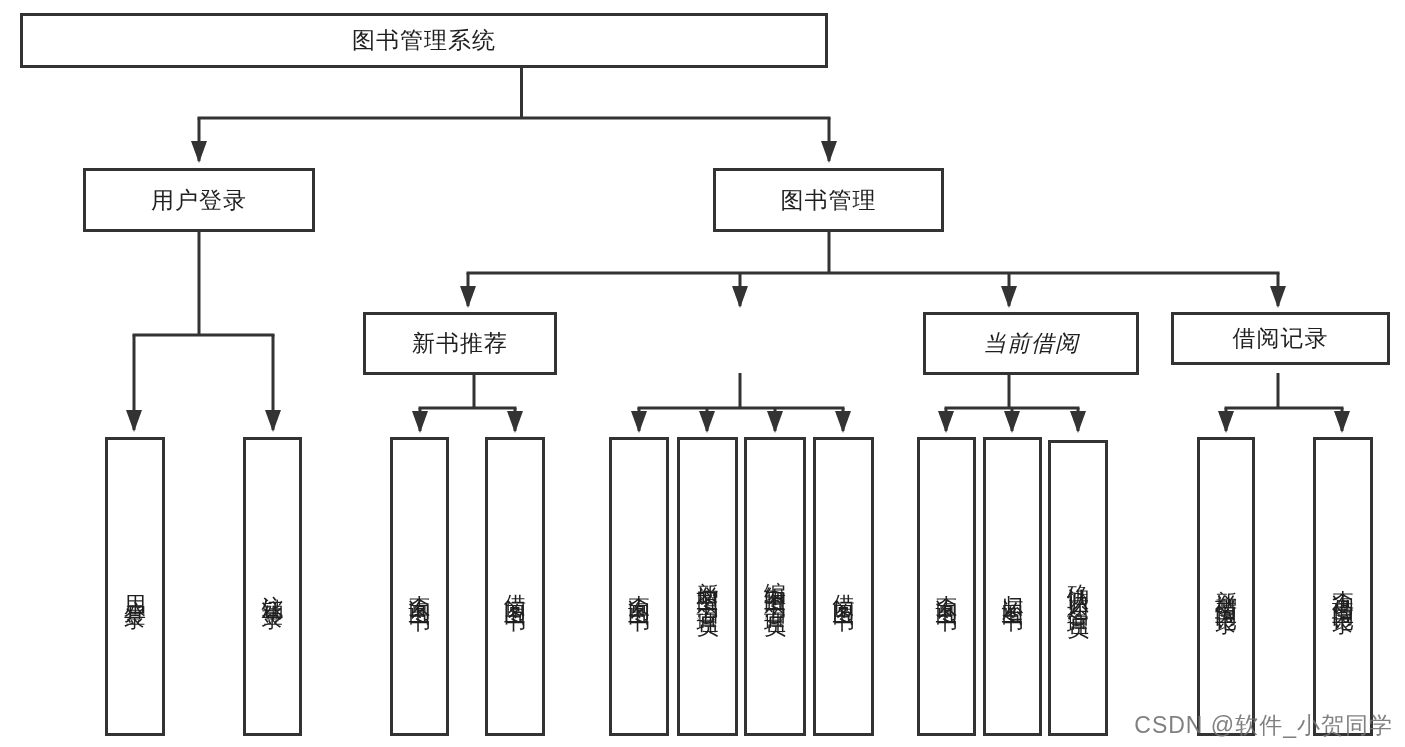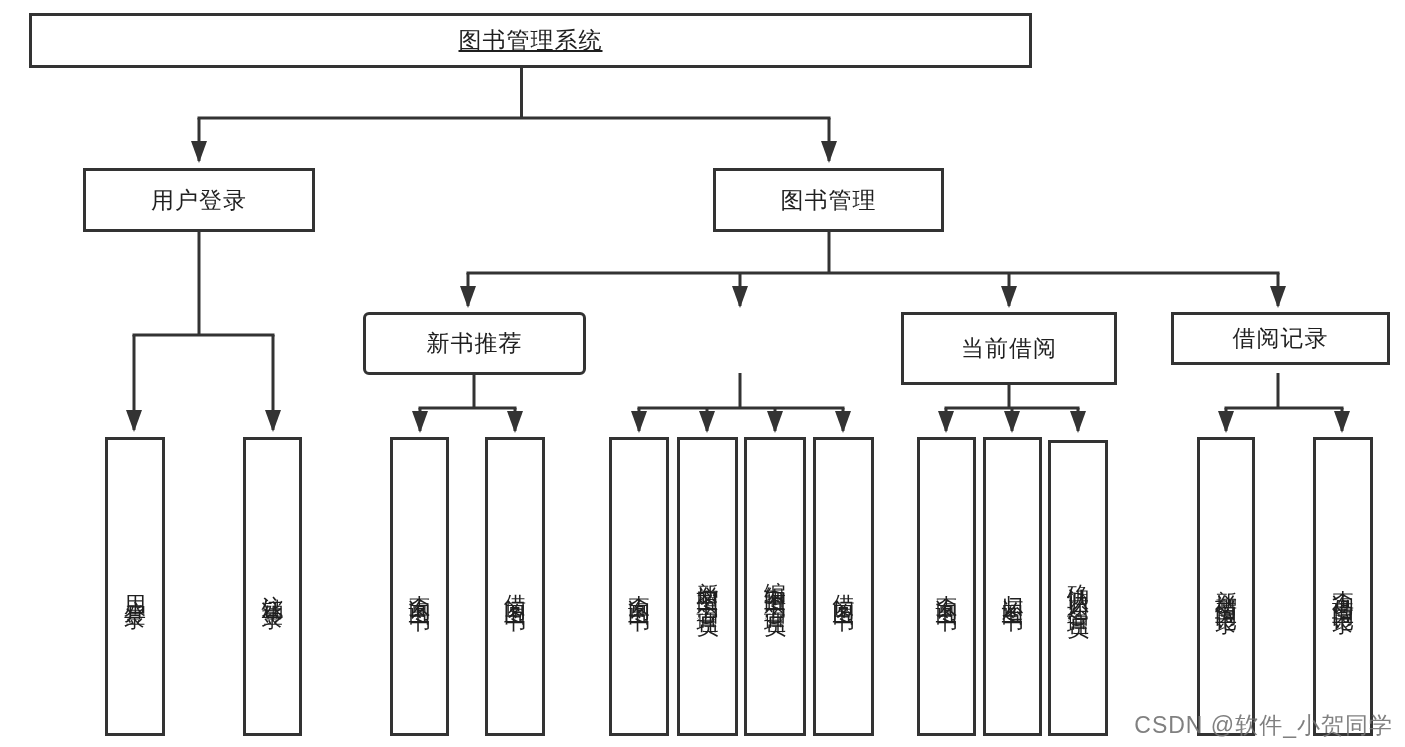--- a/index.html
+++ b/index.html
@@ -62,27 +62,27 @@
       <path d="M1012 408 V431" marker-end="url(#arr)"></path>
       <path d="M1078 408 V431" marker-end="url(#arr)"></path>
 
       <path d="M1278 373 V408"></path>
       <path d="M1224.5 408 H1343.5"></path>
       <path d="M1226 408 V431" marker-end="url(#arr)"></path>
       <path d="M1342 408 V431" marker-end="url(#arr)"></path>
     </g>
   </svg>
 
-  <div class="node" style="left:29px;top:13px;width:1003px;height:55px;text-decoration:underline;">图书管理系统</div>
+  <div class="node" style="left:20px;top:13px;width:808px;height:55px;">图书管理系统</div>
 
   <div class="node" style="left:83px;top:168px;width:232px;height:64px;">用户登录</div>
   <div class="node" style="left:713px;top:168px;width:231px;height:64px;">图书管理</div>
 
-  <div class="node" style="left:363px;top:312px;width:223px;height:63px;border-radius:6px;">新书推荐</div>
-  <div class="node" style="left:901px;top:312px;width:216px;height:73px;">当前借阅</div>
+  <div class="node" style="left:363px;top:312px;width:194px;height:63px;">新书推荐</div>
+  <div class="node" style="left:923px;top:312px;width:216px;height:63px;font-style:italic;">当前借阅</div>
   <div class="node" style="left:1171px;top:312px;width:219px;height:53px;">借阅记录</div>
 
   <div class="node v" style="left:105px;top:437px;width:60px;height:299px;">用户登录</div>
   <div class="node v" style="left:243px;top:437px;width:59px;height:299px;">注销登录</div>
 
   <div class="node v" style="left:390px;top:437px;width:59px;height:299px;">查询图书</div>
   <div class="node v" style="left:485px;top:437px;width:60px;height:299px;">借阅图书</div>
 
   <div class="node v" style="left:609px;top:437px;width:60px;height:299px;">查询图书</div>
   <div class="node v" style="left:677px;top:437px;width:61px;height:299px;">新增图书（管理员）</div>

